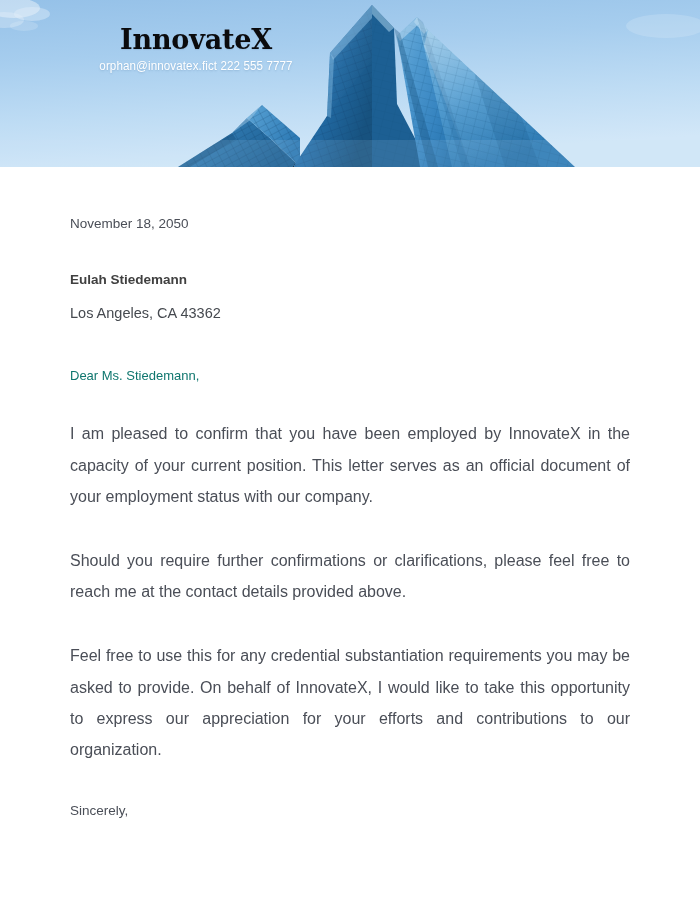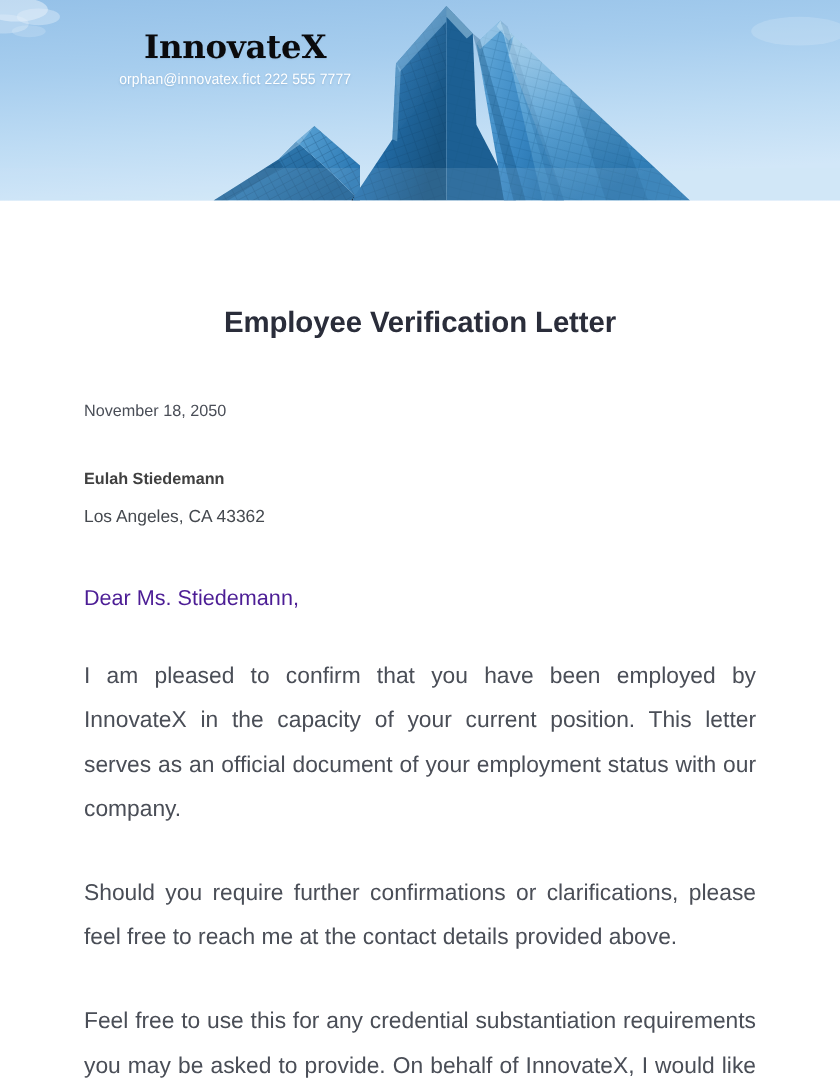--- a/index.html
+++ b/index.html
@@ -109,29 +109,29 @@
     margin: 0;
     padding-top: 11px;
     font-size: 14.5px;
     color: #45494f;
     line-height: 1.62;
   }
 
   .salutation {
     margin: 0;
     padding-top: 41px;
-    font-size: 18px;
-    color: #4c1d95;
+    font-size: 13px;
+    color: #0f766e;
     line-height: 1.5;
   }
 
   .body-para {
     margin: 0;
     padding-top: 33px;
-    font-size: 19px;
+    font-size: 16px;
     color: #4a4e57;
     line-height: 1.95;
     text-align: justify;
     text-justify: inter-word;
   }
 
   .closing {
     margin: 0;
     padding-top: 36px;
     font-size: 13.5px;
@@ -281,21 +281,20 @@
     </svg>
 
     <div class="logo-block">
       <div class="logo-wordmark">InnovateX</div>
       <div class="logo-contact">orphan@innovatex.fict 222 555 7777</div>
     </div>
   </div>
 
   <div class="doc-body">
 
-    <h1 class="doc-title">Employee Verification Letter</h1>
 
     <p class="letter-date">November 18, 2050</p>
 
     <div class="recipient">
       <p class="recipient-name">Eulah Stiedemann</p>
       <p class="recipient-line">Los Angeles, CA 43362</p>
     </div>
 
     <p class="salutation">Dear Ms. Stiedemann,</p>
 

